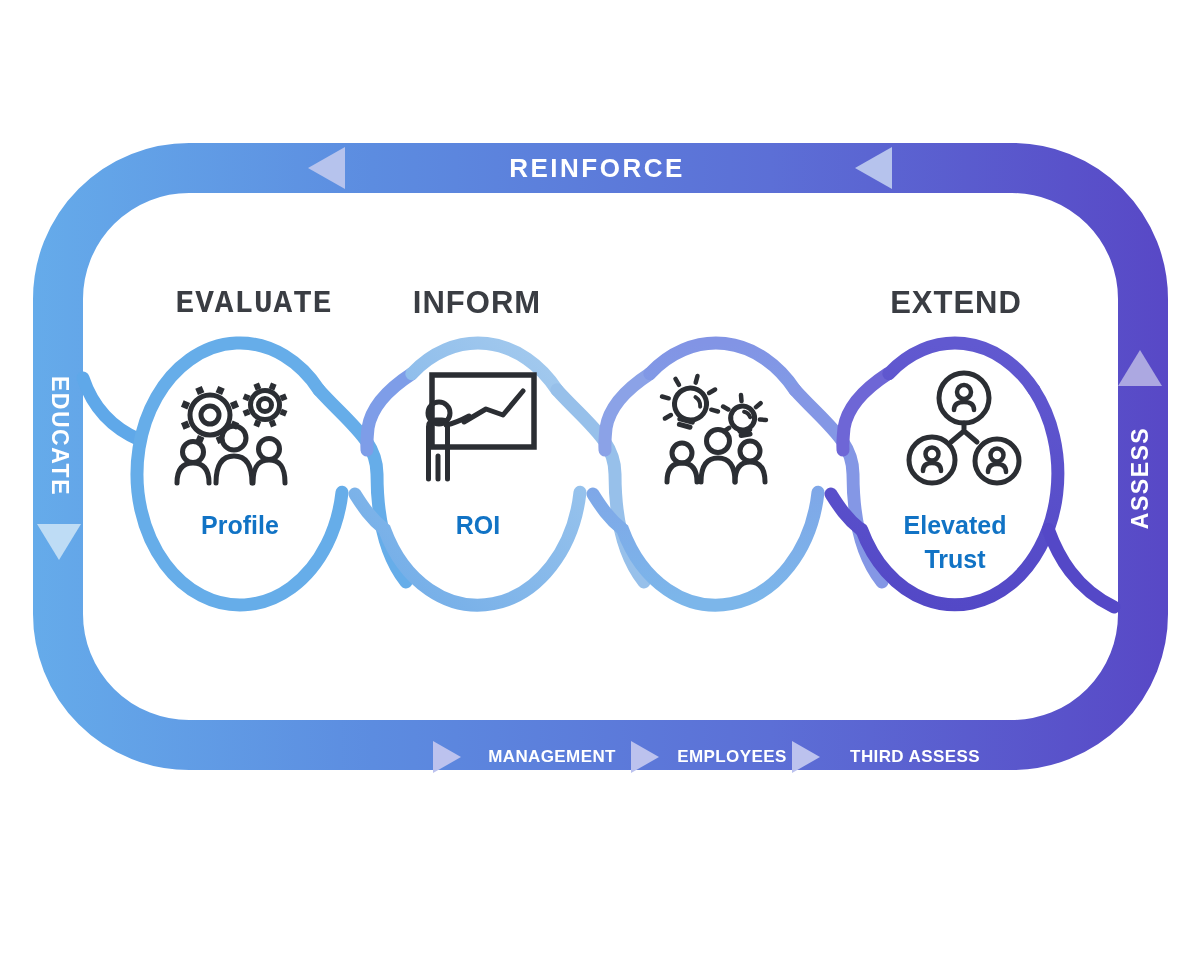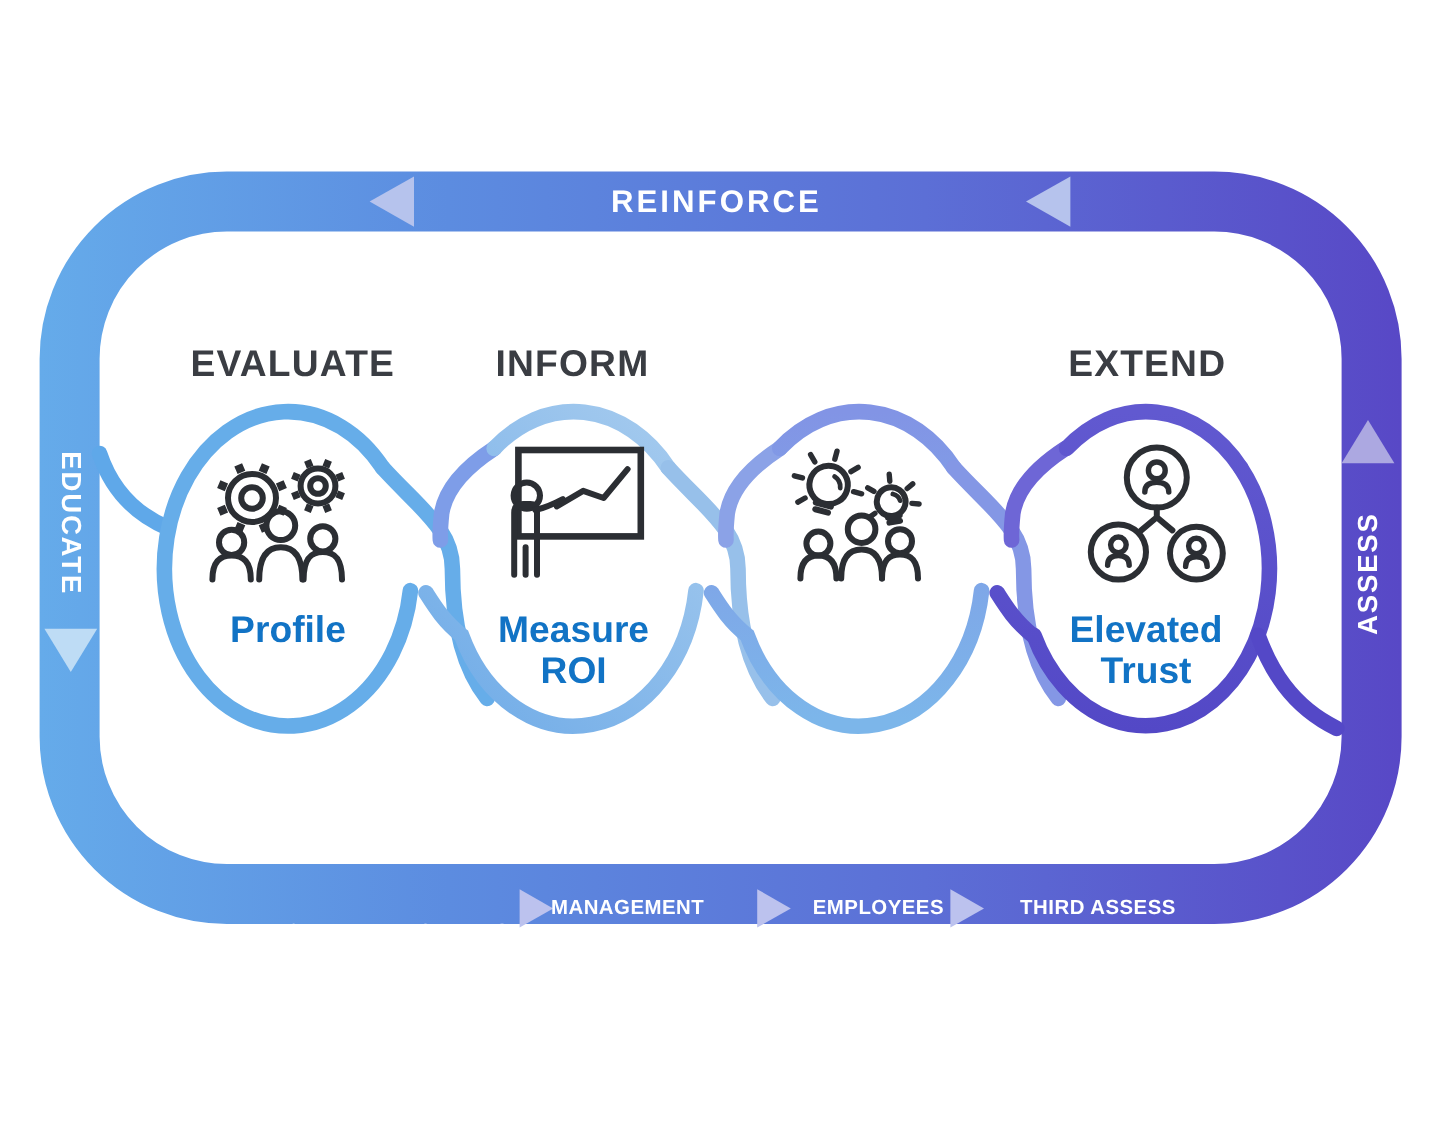--- a/index.html
+++ b/index.html
@@ -19,21 +19,21 @@
   .tri{position:absolute;width:0;height:0;}
   .tri-left{border-top:21px solid transparent;border-bottom:21px solid transparent;border-right:37px solid #b6c3ed;}
   .tri-down{border-left:22px solid transparent;border-right:22px solid transparent;border-top:36px solid #bedcf5;}
   .tri-up{border-left:22px solid transparent;border-right:22px solid transparent;border-bottom:36px solid #aca8e1;}
   .tri-right-sm{border-top:16px solid transparent;border-bottom:16px solid transparent;border-left:28px solid #bcc2ee;}
 
   
   .stage-title{position:absolute;top:303px;transform:translate(-50%,-50%);
     font-size:31px;font-weight:bold;letter-spacing:1px;color:#3a3d43;white-space:nowrap;}
   .stage-outcome{position:absolute;top:508px;transform:translateX(-50%);width:230px;
-    text-align:center;color:#1173c5;font-size:31px;font-weight:bold;line-height:34px;}
+    text-align:center;color:#1173c5;font-size:25px;font-weight:bold;line-height:34px;}
   .stage-outcome span{display:block;}
 
   
   .floor-shadow{position:absolute;left:78px;top:877px;width:1044px;height:31px;border-radius:50%;
     background:radial-gradient(closest-side,rgba(84,84,84,0.60) 0%,rgba(84,84,84,0.52) 62%,rgba(84,84,84,0) 100%);}
 </style>
 </head>
 <body>
 
 <div class="stage-canvas">
@@ -151,35 +151,34 @@
   <div class="tri tri-left" style="left:855px;top:147px;"></div>
 
   <div class="band-label band-left">EDUCATE</div>
   <div class="tri tri-down" style="left:37px;top:524px;"></div>
 
   <div class="band-label band-right">ASSESS</div>
   <div class="tri tri-up" style="left:1118px;top:350px;"></div>
 
   <div class="flow-label" style="left:325px;margin-top:20px;">BOARD &amp; EXECUTIVES</div>
   <div class="tri tri-right-sm" style="left:433px;top:741px;"></div>
-  <div class="flow-label" style="left:523px;text-align:right;">MANAGEMENT</div>
+  <div class="flow-label" style="left:552px;text-align:right;">MANAGEMENT</div>
   <div class="tri tri-right-sm" style="left:631px;top:741px;"></div>
   <div class="flow-label" style="left:732px;">EMPLOYEES</div>
   <div class="tri tri-right-sm" style="left:792px;top:741px;"></div>
   <div class="flow-label" style="left:915px;">THIRD ASSESS</div>
 
-  <div class="stage-title" style="left:244px;">EVALUATE</div>
+  <div class="stage-title" style="left:254px;font-family:Liberation Mono, monospace;">EVALUATE</div>
   <div class="stage-title" style="left:477px;text-align:center;">INFORM</div>
   <div class="stage-title" style="left:956px;">EXTEND</div>
 
   <div class="stage-outcome" style="left:240px;">
     <span>Profile</span>
   </div>
   <div class="stage-outcome" style="left:478px;">
-    <span>Measure</span>
     <span>ROI</span>
   </div>
   <div class="stage-outcome" style="left:955px;">
     <span>Elevated</span>
     <span>Trust</span>
   </div>
 
   <div class="floor-shadow"></div>
 </div>
 

